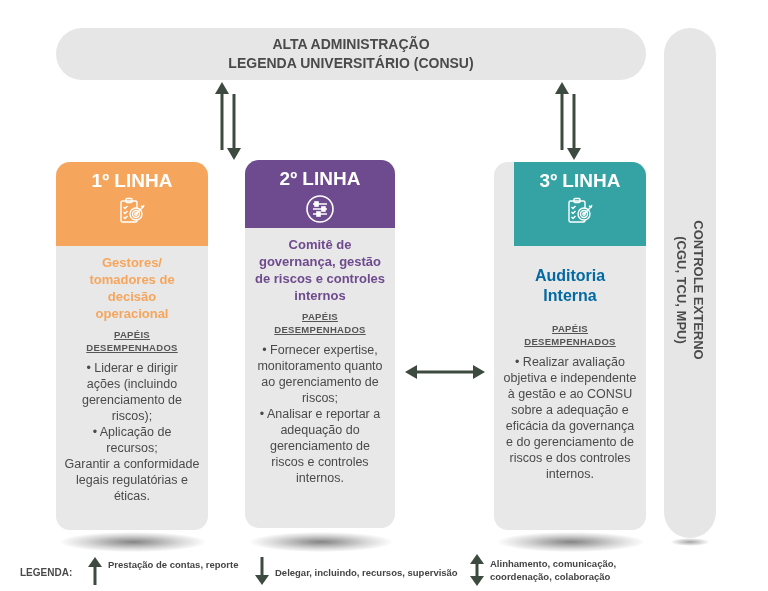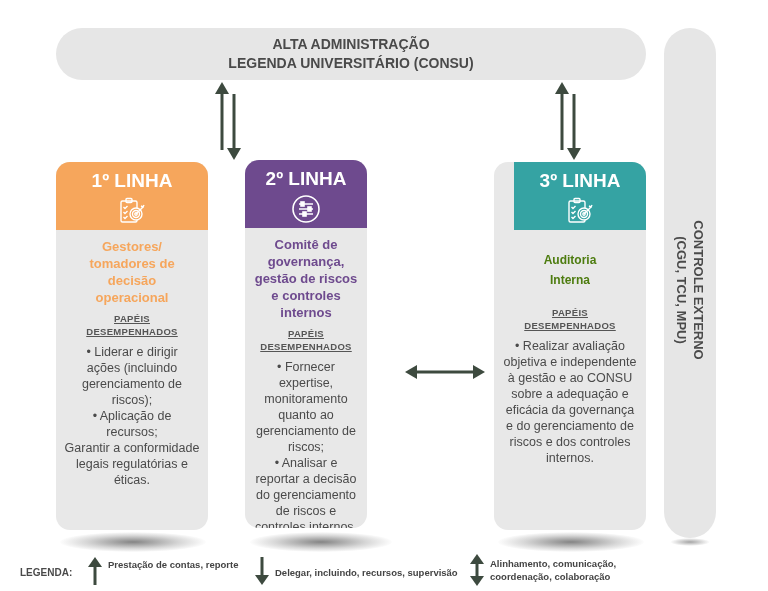--- a/index.html
+++ b/index.html
@@ -24,21 +24,21 @@
   .side-shadow {
     position: absolute; left: 670px; top: 538px; width: 40px; height: 8px; border-radius: 50%;
     background: radial-gradient(ellipse at center, rgba(90,90,90,0.55) 0%, rgba(255,255,255,0) 70%);
   }
 
   .card {
     position: absolute; top: 162px; height: 368px;
     background: #e8e8e8; border-radius: 14px; overflow: hidden;
   }
   .card-head {
-    height: 68px; display: flex; flex-direction: column; align-items: center; padding-top: 8px;
+    height: 84px; display: flex; flex-direction: column; align-items: center; padding-top: 8px;
     color: #fff;
   }
   .card-head .title { font-weight: bold; font-size: 19px; line-height: 22px; }
   .card-head .icon { margin-top: 4px; width: 30px; height: 30px; }
   .card-body { padding: 8px 6px 0 6px; text-align: center; }
   .card-subtitle { font-weight: bold; font-size: 13px; line-height: 17px; }
   .card-papeis {
     font-weight: bold; font-size: 9.5px; line-height: 13px; color: #555;
     text-decoration: underline; margin-top: 6px; letter-spacing: 0.3px;
   }
@@ -117,42 +117,42 @@
     </div>
     <div class="card-items">
       <div style="padding:0 10px;">• Liderar e dirigir ações (incluindo gerenciamento de riscos);</div>
       <div style="padding:0 18px;">• Aplicação de recursos;</div>
       <div>Garantir a conformidade legais regulatórias e éticas.</div>
     </div>
   </div>
 </div>
 <div class="card-shadow" style="left:60px;width:146px;"></div>
 
-<div class="card" style="left:245px;width:122px;height:368px;top:160px;">
+<div class="card" style="left:245px;width:150px;height:368px;top:160px;">
   <div class="card-head" style="background:#6e4a8e;height:68px;">
     <div class="title">2º LINHA</div>
     <svg class="icon" viewBox="0 0 30 30" fill="none" stroke="#fff" stroke-width="1.6">
       <circle cx="15" cy="15" r="13"></circle>
       <line x1="8" y1="10" x2="22" y2="10"></line>
       <line x1="8" y1="15" x2="22" y2="15"></line>
       <line x1="8" y1="20" x2="22" y2="20"></line>
       <rect x="10" y="8" width="3" height="4" fill="#fff"></rect>
       <rect x="17" y="13" width="3" height="4" fill="#fff"></rect>
       <rect x="12" y="18" width="3" height="4" fill="#fff"></rect>
     </svg>
   </div>
   <div class="card-body">
     <div class="card-subtitle" style="color:#6e4a8e;">Comitê de governança, gestão de riscos e controles internos</div>
     <div class="card-papeis">
       <div>PAPÉIS</div>
       <div>DESEMPENHADOS</div>
     </div>
     <div class="card-items">
       <div style="padding:0 2px;">• Fornecer expertise, monitoramento quanto ao gerenciamento de riscos;</div>
-      <div style="padding:0 2px;">• Analisar e reportar a decisão do gerenciamento de riscos e controles internos.</div>
+      <div style="padding:0 2px;">• Analisar e reportar a adequação do gerenciamento de riscos e controles internos.</div>
     </div>
   </div>
 </div>
 <div class="card-shadow" style="left:250px;width:142px;"></div>
 
 <div class="card" style="left:494px;width:152px;">
   <div class="card-head" style="background:#35a3a3;margin-left:20px;">
     <div class="title">3º LINHA</div>
     <svg class="icon" viewBox="0 0 30 30" fill="none" stroke="#fff" stroke-width="1.4">
       <rect x="4" y="5" width="16" height="21" rx="1.5"></rect>
@@ -161,21 +161,21 @@
       <polyline points="6.5,16 8,17.5 10.5,15"></polyline>
       <polyline points="6.5,21 8,22.5 10.5,20"></polyline>
       <circle cx="19" cy="18" r="6" fill="#35a3a3"></circle>
       <circle cx="19" cy="18" r="3.5"></circle>
       <circle cx="19" cy="18" r="1.2"></circle>
       <line x1="19" y1="18" x2="26" y2="11"></line>
       <polyline points="24,10 26,11 27,9"></polyline>
     </svg>
   </div>
   <div class="card-body" style="padding-top:20px;">
-    <div class="card-subtitle" style="color:#4d7c0f;font-size:12px;line-height:20px;padding:0 30px;">Auditoria Interna</div>
+    <div class="card-subtitle" style="color:#0369a1;font-size:16px;line-height:20px;padding:0 30px;">Auditoria Interna</div>
     <div class="card-papeis" style="margin-top:16px;">
       <div>PAPÉIS</div>
       <div>DESEMPENHADOS</div>
     </div>
     <div class="card-items">
       <div style="padding:0 2px;">• Realizar avaliação objetiva e independente à gestão e ao CONSU sobre a adequação e eficácia da governança e do gerenciamento de riscos e dos controles internos.</div>
     </div>
   </div>
 </div>
 <div class="card-shadow" style="left:498px;width:146px;"></div>

